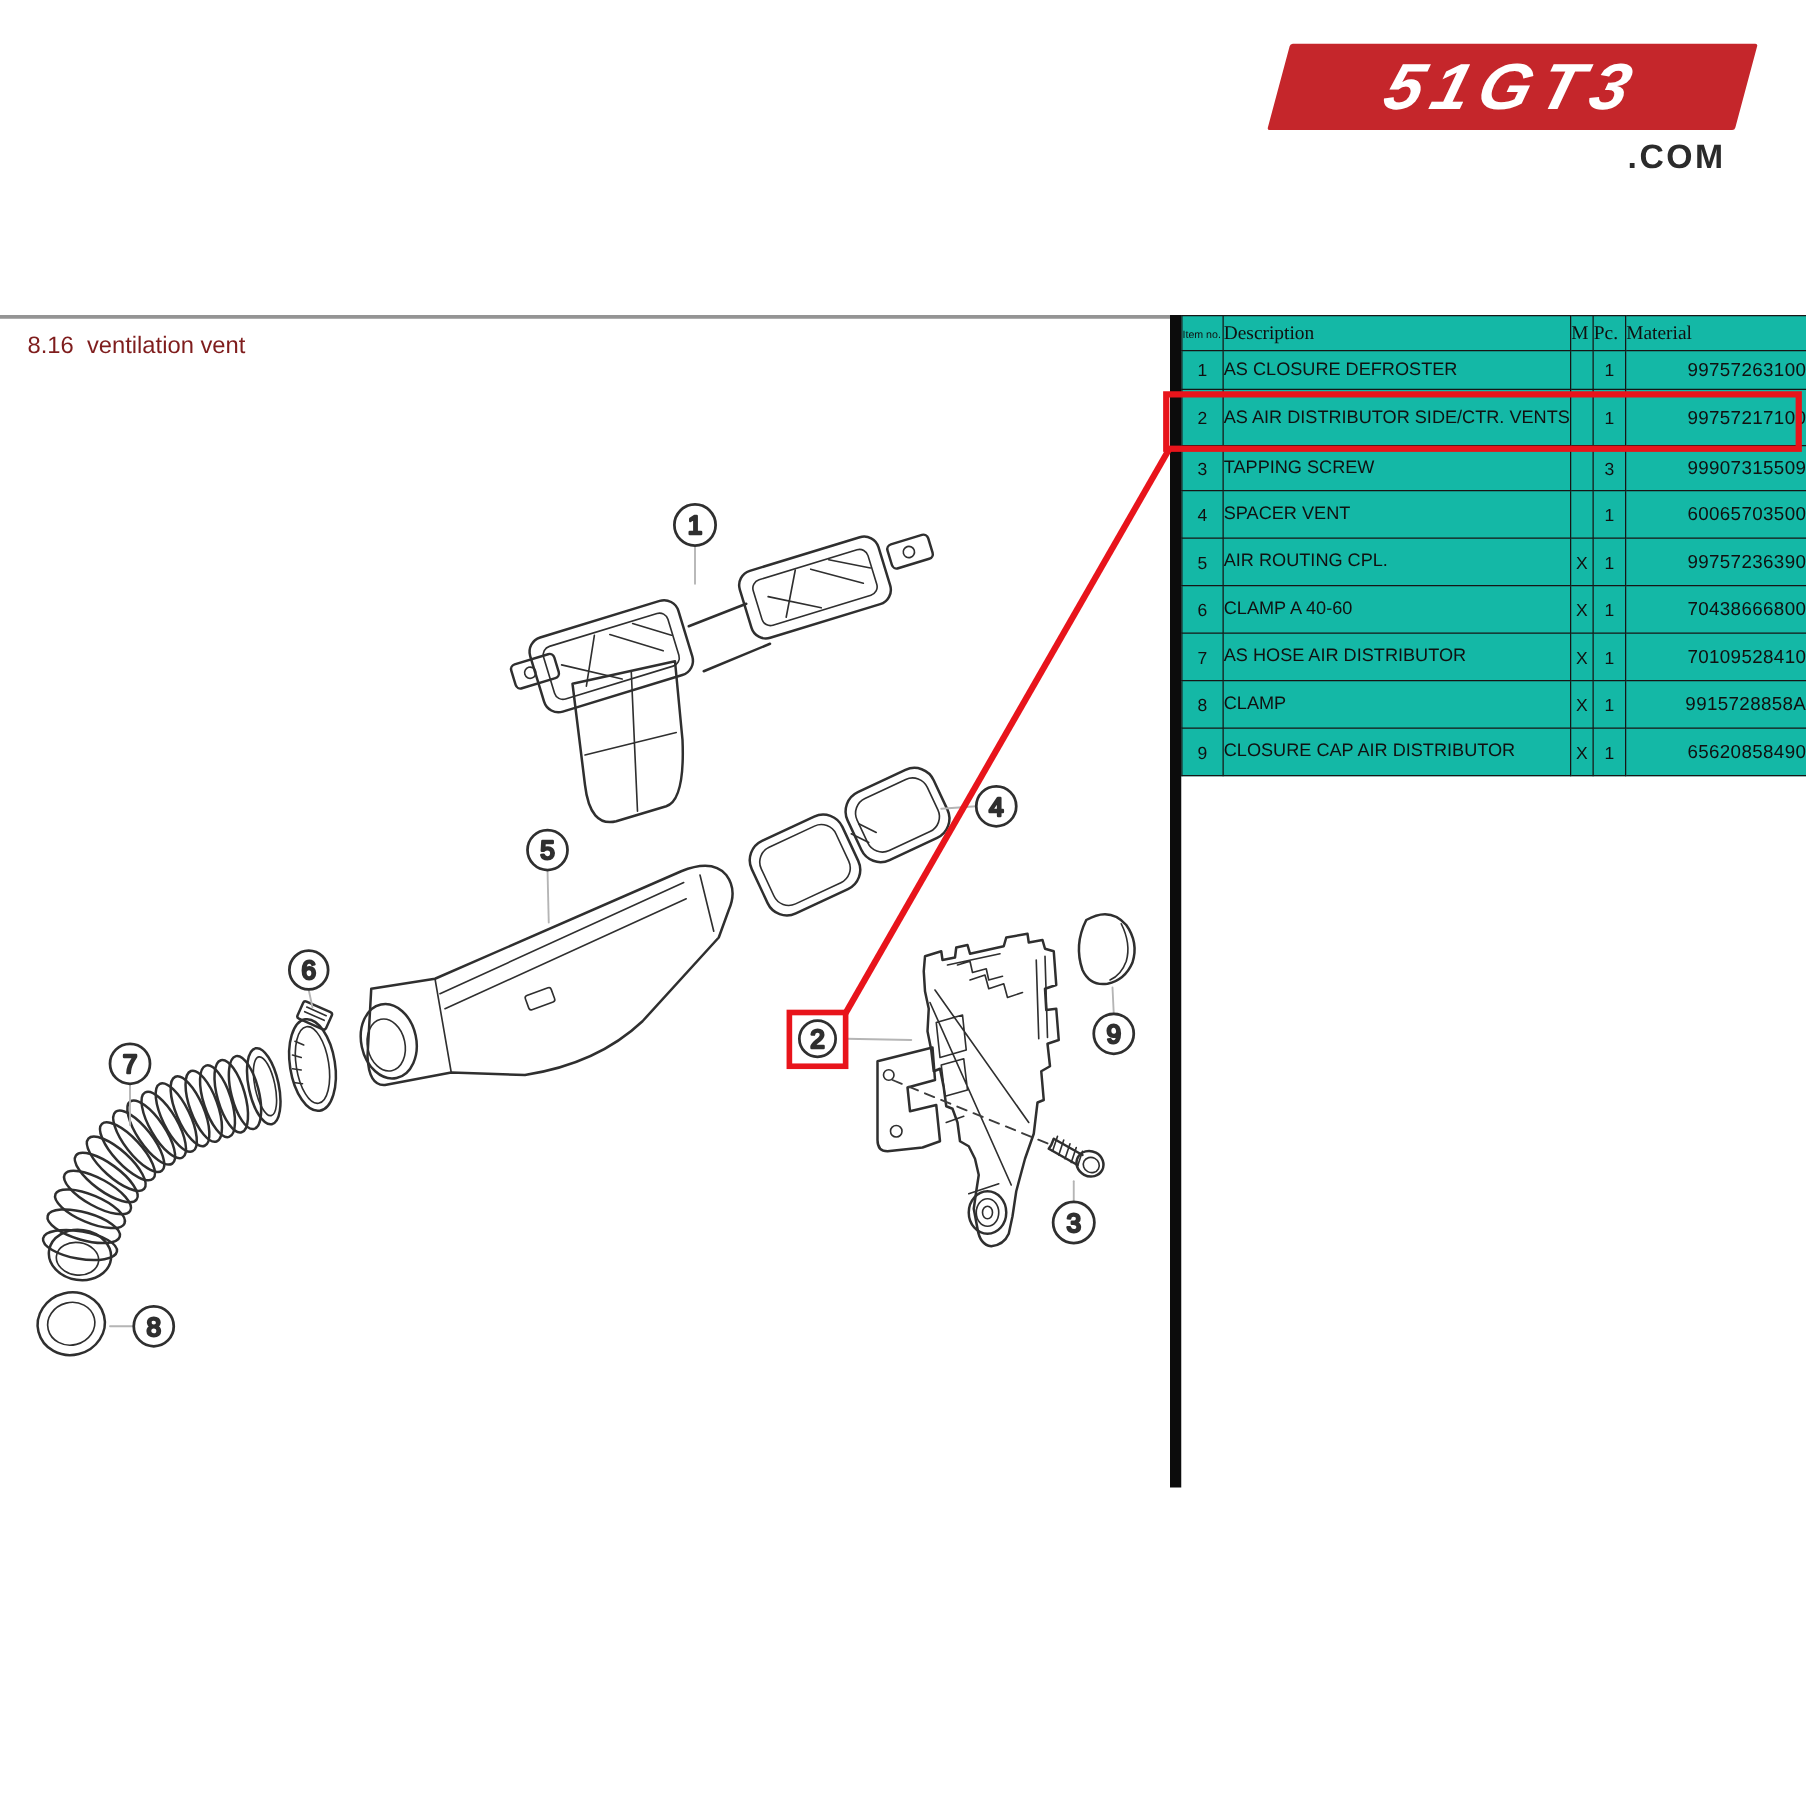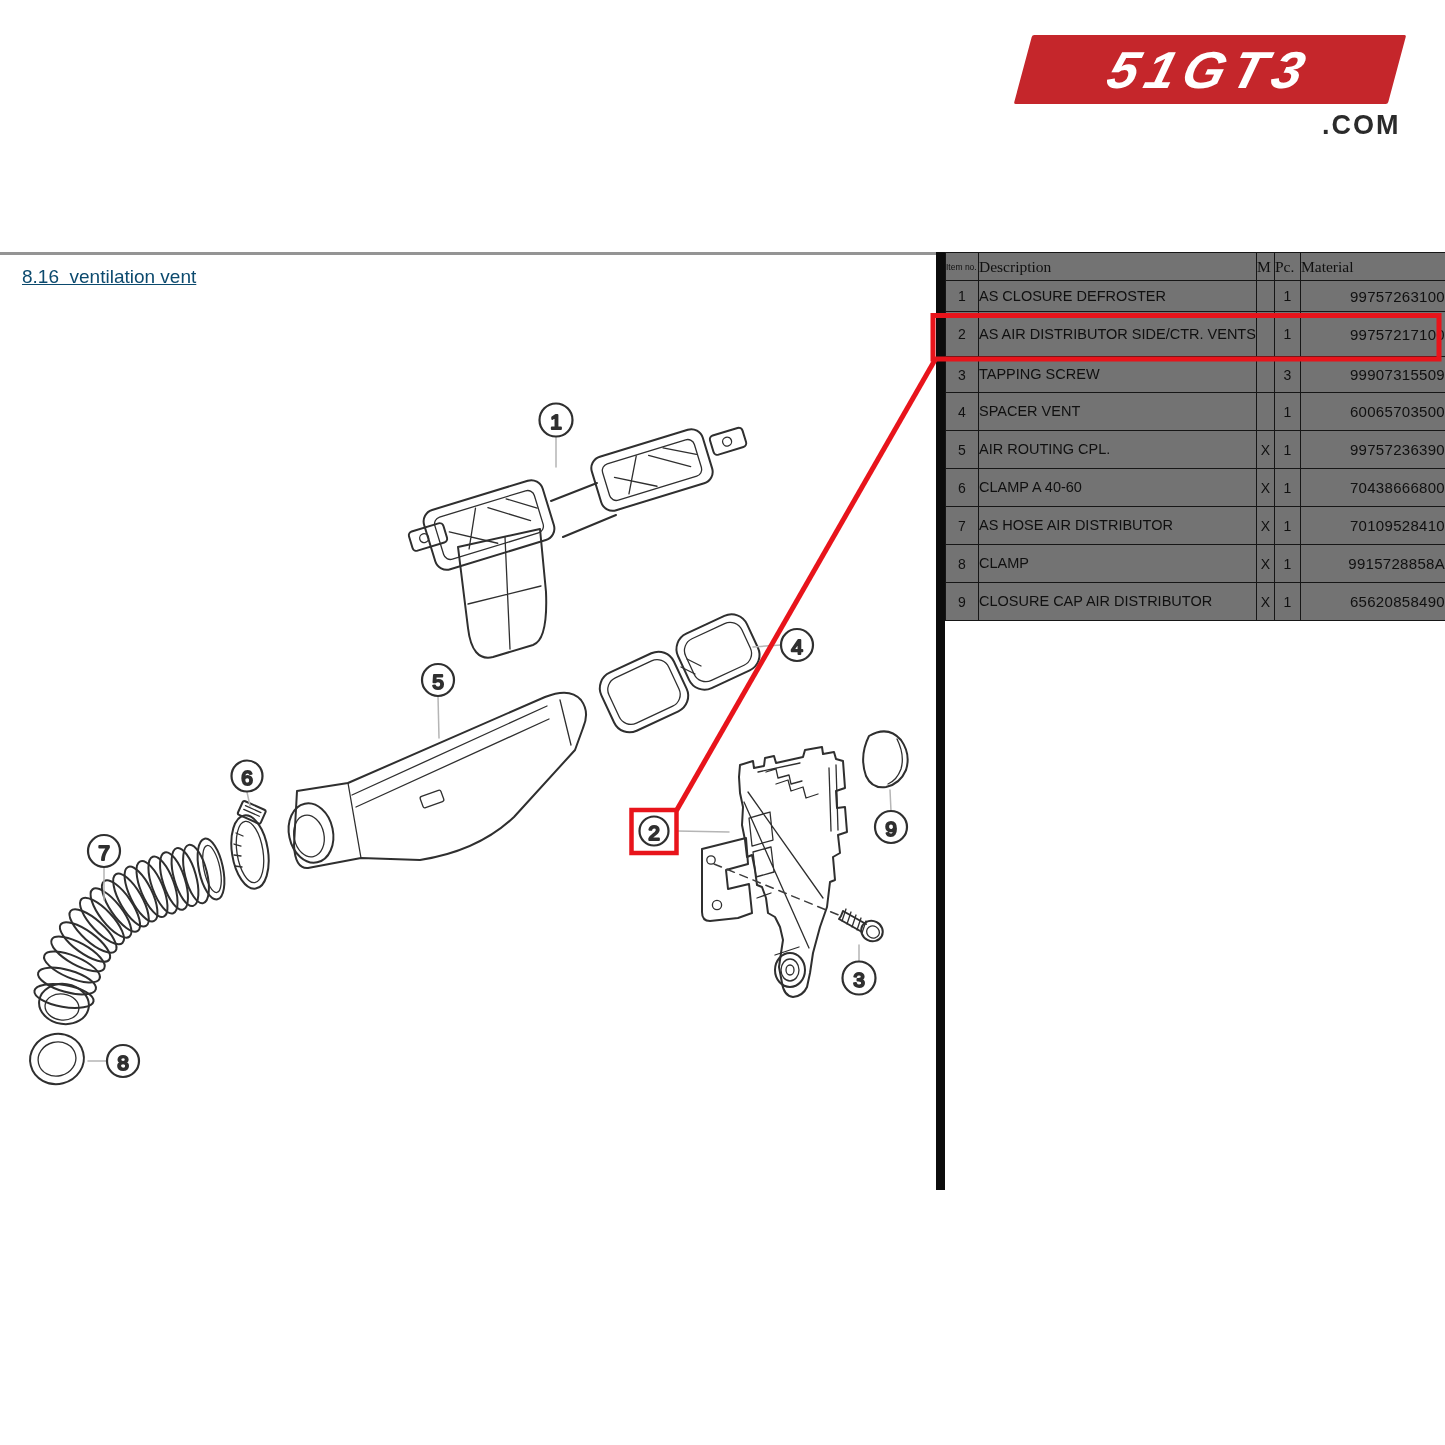--- a/index.html
+++ b/index.html
@@ -7,32 +7,32 @@
         font-family:"Liberation Sans", sans-serif;color:#111;}
 
   
   .logo{position:absolute;left:1015px;top:26px;width:400px;height:125px;}
   .logo-band{position:absolute;left:8px;top:9px;width:374px;height:69px;
              background:#c5262b;transform:skewX(-15deg);border-radius:2px;
              display:flex;align-items:center;justify-content:center;}
   .logo-text{color:#ffffff;font-weight:bold;font-style:italic;font-size:52px;
              letter-spacing:7px;transform:scaleX(1.04);white-space:nowrap;}
   .logo-com{position:absolute;left:287px;top:84px;font-weight:bold;font-size:27px;
-            color:#2b2b2b;letter-spacing:2px;margin-left:20px;}
+            color:#2b2b2b;letter-spacing:2px;}
 
   
   .rule{position:absolute;left:0;top:252px;width:941px;height:3px;background:#949494;}
-  .title{position:absolute;left:22px;top:266px;font-size:19px;color:#0c4a6e;white-space:pre;text-decoration:underline;}
+  .title{position:absolute;left:22px;top:266px;font-size:19px;color:#7f1d1d;white-space:pre;}
 
   
   .vbar{position:absolute;left:936px;top:252px;width:9px;height:938px;background:#0c0c0c;}
 
   
   table.parts{position:absolute;left:945px;top:252px;width:500px;table-layout:fixed;
-              border-collapse:collapse;background:#737373;}
+              border-collapse:collapse;background:#14b8a6;}
   table.parts th,table.parts td{border:1.6px solid #161616;padding:0;color:#101010;
               vertical-align:middle;overflow:hidden;}
   table.parts th{font-weight:normal;text-align:left;height:27px;}
   th.c-item{font-size:8.5px;padding-left:2px;}
   th.c-desc,th.c-m,th.c-pc,th.c-mat{font-size:15.5px;font-family:Liberation Serif, serif;}
   th.c-desc{padding-left:5px;}
   th.c-mat{padding-left:7px;}
   th.c-m,th.c-pc{text-align:left;padding-left:1px;}
   col.c-item{width:33px;} col.c-desc{width:278px;} col.c-m{width:18px;}
   col.c-pc{width:26px;} col.c-mat{width:145px;}

